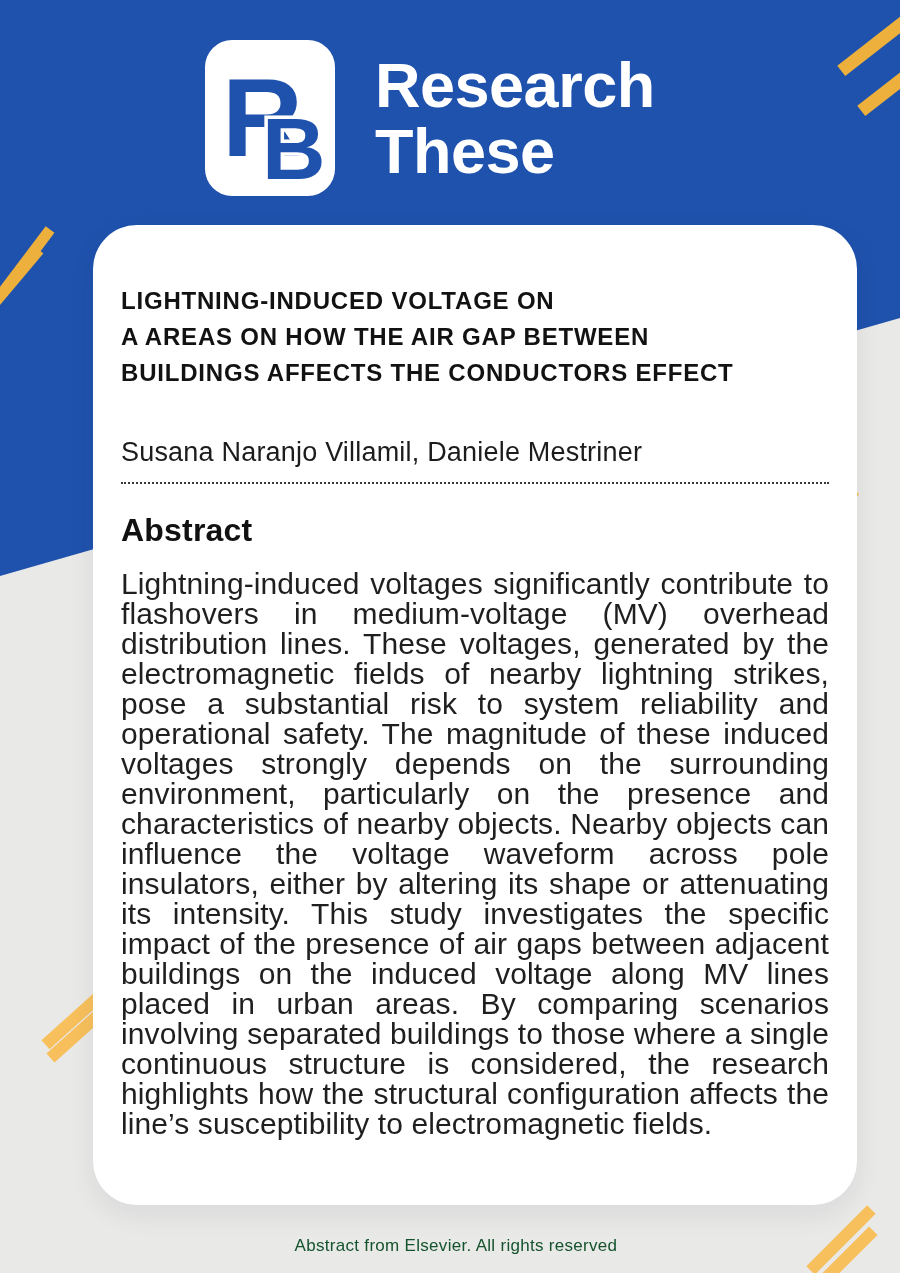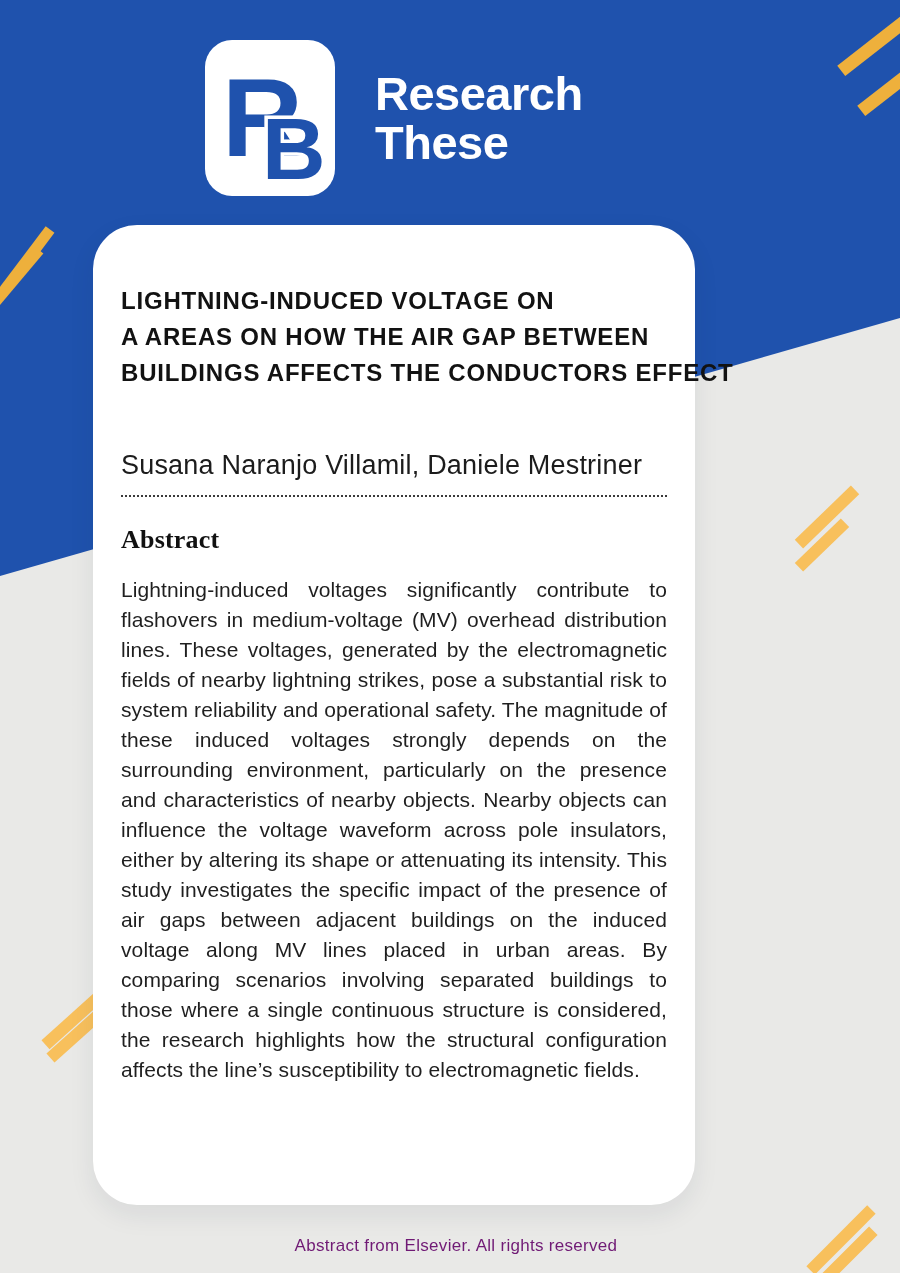--- a/index.html
+++ b/index.html
@@ -50,80 +50,79 @@
     left: 205px; top: 40px;
     display: flex;
     align-items: center;
     gap: 40px;
     z-index: 2;
   }
   .logo-mark svg { display: block; }
   .wordmark {
     color: #ffffff;
     font-weight: 700;
-    font-size: 47px;
+    font-size: 63px;
     line-height: 1.05;
     letter-spacing: -0.5px;
   }
 
   
   .card {
     position: absolute;
     left: 93px; top: 225px;
-    width: 602px; height: 980px;
+    width: 764px; height: 980px;
     background: #ffffff;
     border-radius: 44px;
     padding: 58px 28px 0 28px;
     z-index: 2;
     box-shadow: 0 10px 26px rgba(30, 40, 70, 0.08);
   }
   .paper-title {
     color: #121212;
     font-size: 24px;
     font-weight: 700;
     letter-spacing: 0.8px;
     line-height: 1.5;
   }
   .paper-title .title-line { display: block; white-space: nowrap; }
   .authors {
-    margin-top: 59px;
+    margin-top: 46px;
     color: #1c1c1c;
     font-size: 27px;
     font-weight: 400;
     letter-spacing: 0.2px;
   }
   .dotted-divider {
     margin-top: 14px;
     border-top: 2px dotted #3a3a3a;
     height: 0;
   }
   .abstract-heading {
     margin-top: 28px;
     color: #111111;
-    font-size: 26px;
+    font-size: 32px;
     font-weight: 700;
     letter-spacing: 0.2px;
-    font-family: Liberation Serif, serif;
   }
   .abstract-text {
     margin-top: 20px;
     color: #1f1f1f;
-    font-size: 21px;
+    font-size: 30px;
     line-height: 30px;
     text-align: justify;
     letter-spacing: 0.1px;
   }
 
   
   .attribution {
     position: absolute;
     left: 12px; right: 0;
     top: 1236px;
     text-align: center;
-    color: #701a75;
+    color: #14532d;
     font-size: 17px;
     letter-spacing: 0.3px;
     z-index: 1;
   }
 </style>
 </head>
 <body>
 
 <div class="canvas">
 

